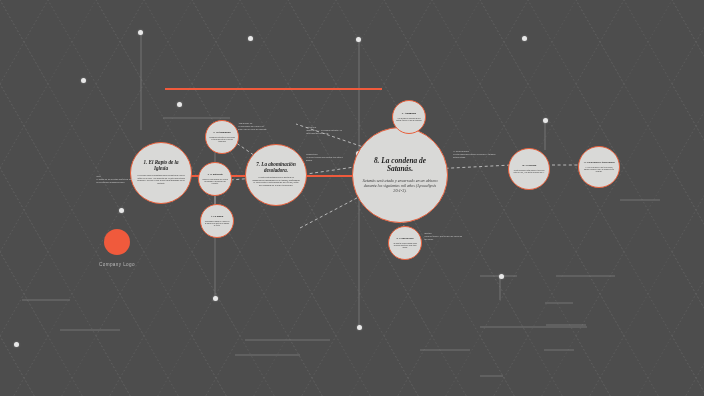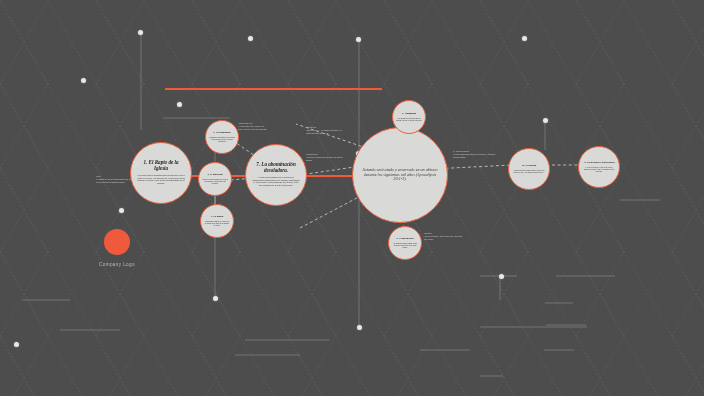--- a/index.html
+++ b/index.html
@@ -200,20 +200,21 @@
   <div class="node" style="left:356px; top:151px;"></div>
   <div class="node" style="left:357px; top:325px;"></div>
   <div class="node" style="left:522px; top:36px;"></div>
   <div class="node" style="left:543px; top:118px;"></div>
   <div class="node" style="left:499px; top:274px;"></div>
   <div class="node" style="left:213px; top:296px;"></div>
   <div class="node" style="left:119px; top:208px;"></div>
   <div class="node" style="left:14px;  top:342px;"></div>
 
   <div class="bubble main" style="left:352px; top:127px;">
+    <div class="b-title">8. La condena de Satanás.</div>
     <div class="b-body">Satanás será atado y encerrado en un abismo durante los siguientes mil años (Apocalipsis 20:1-3).</div>
   </div>
 
   <div class="bubble topic" style="left:245px; top:144px;">
     <div class="b-title">7. La abominación desoladora.</div>
     <div class="b-body">El anticristo establecerá el pacto de la abominación desoladora en el templo, profanando el lugar santo y deteniendo los sacrificios, señal del comienzo de la gran tribulación.</div>
   </div>
 
   <div class="bubble topic" style="left:130px; top:142px;">
     <div class="b-title">1. El Rapto de la Iglesia</div>

